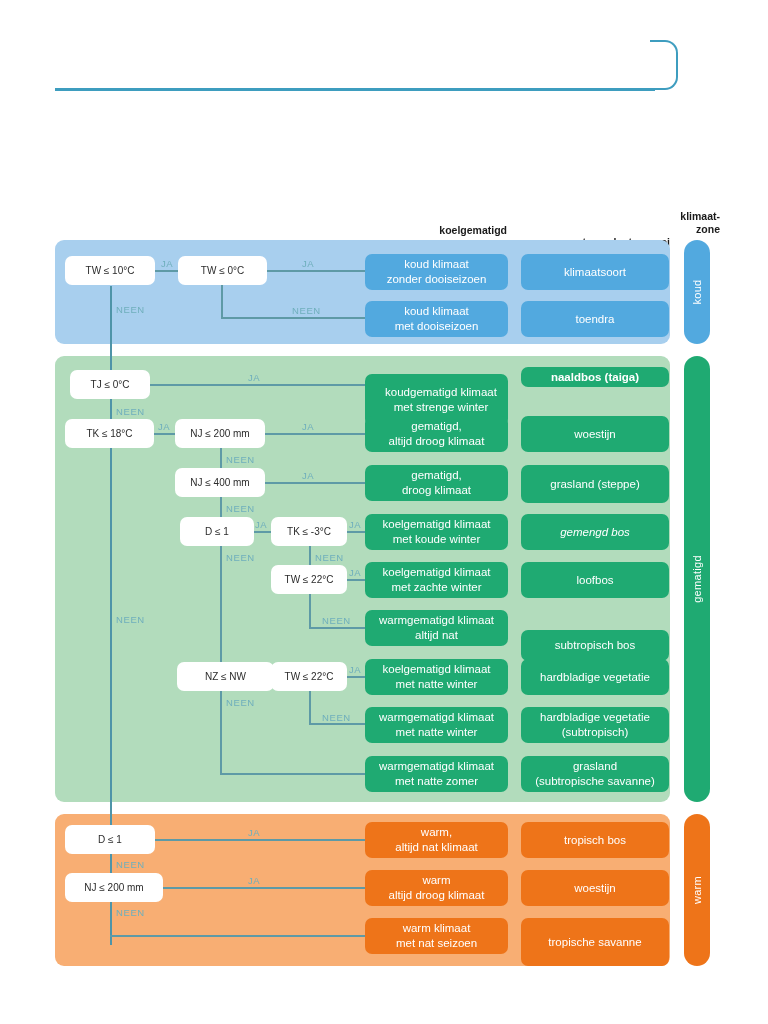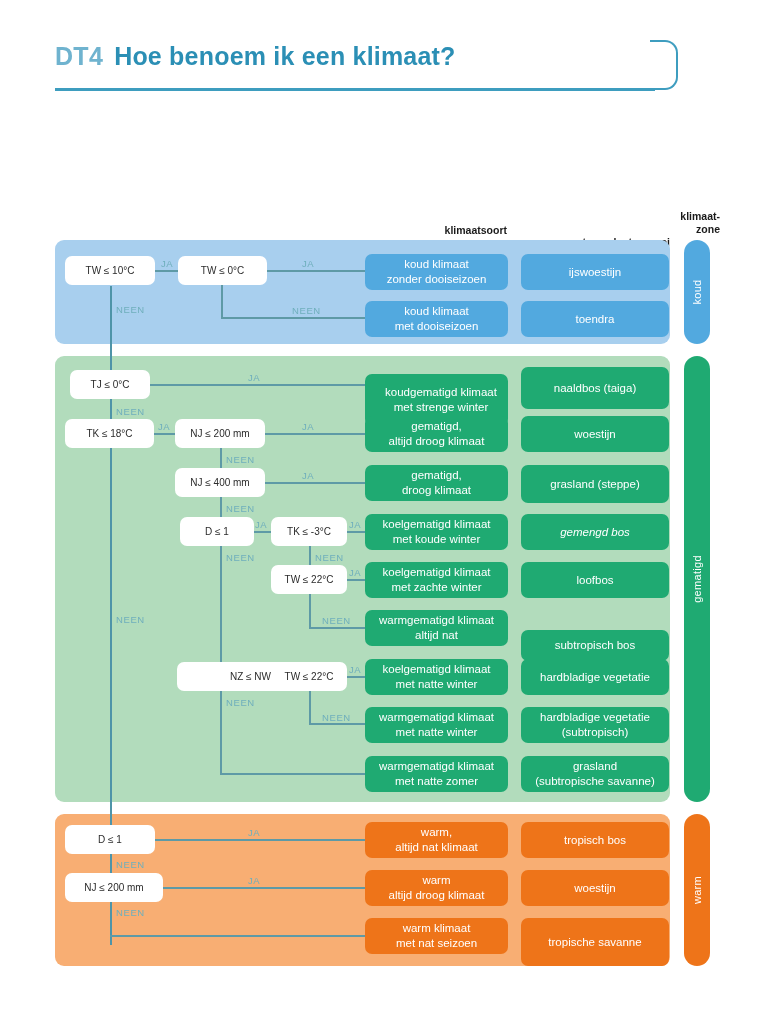--- a/index.html
+++ b/index.html
@@ -126,29 +126,25 @@
   .obox.soort { left: 365px; width: 143px; }
   .obox.groei { left: 521px; width: 148px; }
   .c-koud     { background: #52A9DF; }
   .c-gematigd { background: #1FAA72; }
   .c-warm     { background: #EE7419; }
 </style>
 </head>
 <body>
 
 <div id="header">
-  <div id="title-wrap">
-    <span id="title-code">DT4</span>
-    <span id="title-text">Hoe benoem ik een klimaat?</span>
-  </div>
   <div id="title-rule"></div>
   <div id="title-corner"></div>
 </div>
 
-<div class="col-header" id="hdr-klimaatsoort">klimaatsoort</div>
+<div class="col-header" id="hdr-klimaatsoort">koelgematigd</div>
 <div class="col-header" id="hdr-plantengroei">spontane plantengroei</div>
 <div class="col-header" id="hdr-zone" style="white-space:pre-line;">klimaat-
 zone</div>
 
 <div class="band" id="band-koud"></div>
 <div class="band" id="band-gematigd"></div>
 <div class="band" id="band-warm"></div>
 
 <div class="zone-bar" id="zone-koud">
   <span>koud</span>
@@ -242,36 +238,36 @@
 <div class="node" style="left:65px;  top:256px; width:90px;">TW ≤ 10°C</div>
 <div class="node" style="left:178px; top:256px; width:89px;">TW ≤ 0°C</div>
 
 <div class="node" style="left:70px;  top:370px; width:80px;">TJ ≤ 0°C</div>
 <div class="node" style="left:65px;  top:419px; width:89px;">TK ≤ 18°C</div>
 <div class="node" style="left:175px; top:419px; width:90px;">NJ ≤ 200 mm</div>
 <div class="node" style="left:175px; top:468px; width:90px;">NJ ≤ 400 mm</div>
 <div class="node" style="left:180px; top:517px; width:74px;">D ≤ 1</div>
 <div class="node" style="left:271px; top:517px; width:76px;">TK ≤ -3°C</div>
 <div class="node" style="left:271px; top:565px; width:76px;">TW ≤ 22°C</div>
-<div class="node" style="left:177px; top:662px; width:97px;padding-left:25px;">NZ ≤ NW</div>
+<div class="node" style="left:177px; top:662px; width:97px;">NZ ≤ NW</div>
 <div class="node" style="left:271px; top:662px; width:76px;">TW ≤ 22°C</div>
 
 <div class="node" style="left:65px;  top:825px; width:90px;">D ≤ 1</div>
 <div class="node" style="left:65px;  top:873px; width:98px;">NJ ≤ 200 mm</div>
 
 <div class="obox soort c-koud" style="top:254px; height:36px; white-space:pre-line;">koud klimaat
 zonder dooiseizoen</div>
-<div class="obox groei c-koud" style="top:254px; height:36px; white-space:pre-line;">ijswoestijn</div>
+<div class="obox groei c-koud" style="top:254px; height:36px; white-space:pre-line;">klimaatsoort</div>
 <div class="obox soort c-koud" style="top:301px; height:36px; white-space:pre-line;">koud klimaat
 met dooiseizoen</div>
 <div class="obox groei c-koud" style="top:301px; height:36px; white-space:pre-line;">toendra</div>
 
 <div class="obox soort c-gematigd" style="top:374px; height:52px; white-space:pre-line;padding-left:15px;">koudgematigd klimaat
 met strenge winter</div>
-<div class="obox groei c-gematigd" style="top:367px; height:42px; white-space:pre-line;">naaldbos (taiga)</div>
+<div class="obox groei c-gematigd" style="top:367px; height:20px; white-space:pre-line;font-weight:bold;">naaldbos (taiga)</div>
 
 <div class="obox soort c-gematigd" style="top:416px; height:36px; white-space:pre-line;">gematigd,
 altijd droog klimaat</div>
 <div class="obox groei c-gematigd" style="top:416px; height:36px; white-space:pre-line;">woestijn</div>
 
 <div class="obox soort c-gematigd" style="top:465px; height:36px; white-space:pre-line;">gematigd,
 droog klimaat</div>
 <div class="obox groei c-gematigd" style="top:465px; height:38px; white-space:pre-line;">grasland (steppe)</div>
 
 <div class="obox soort c-gematigd" style="top:514px; height:36px; white-space:pre-line;">koelgematigd klimaat

